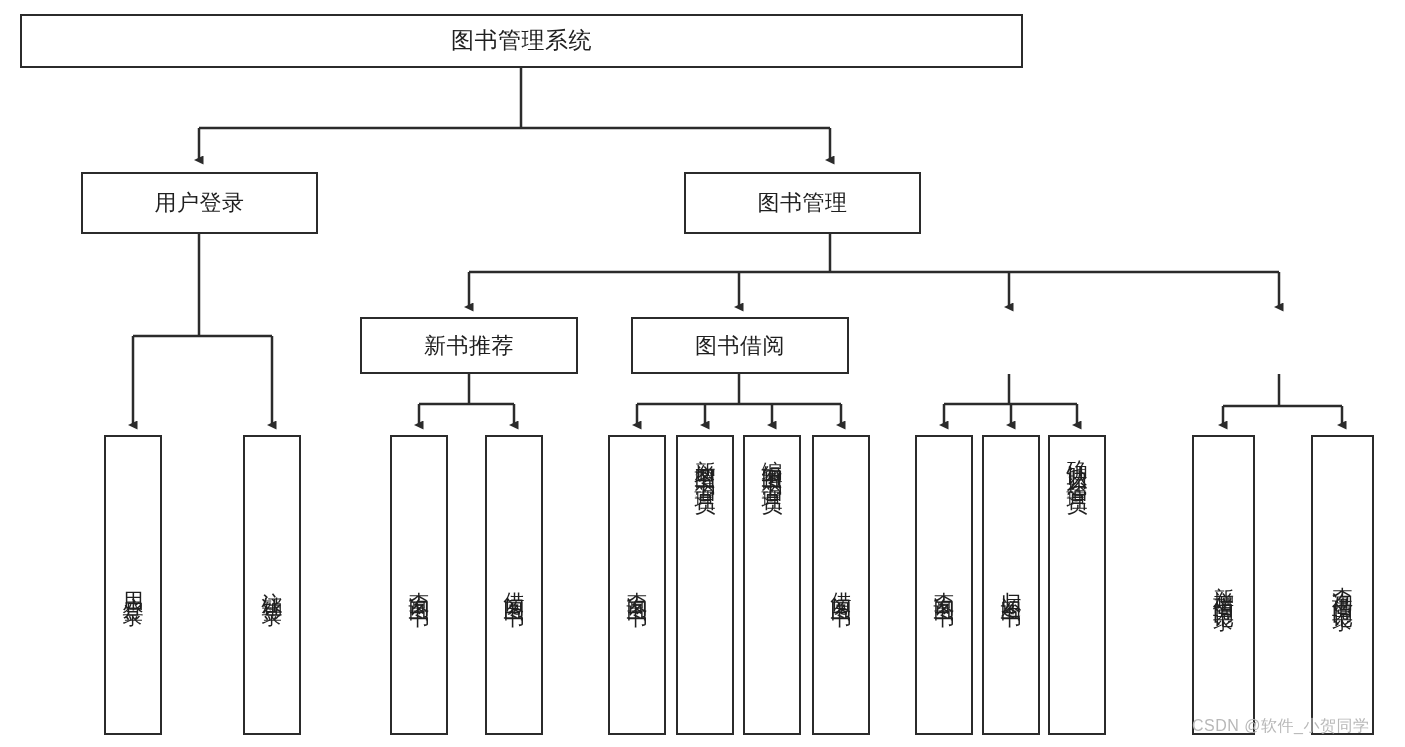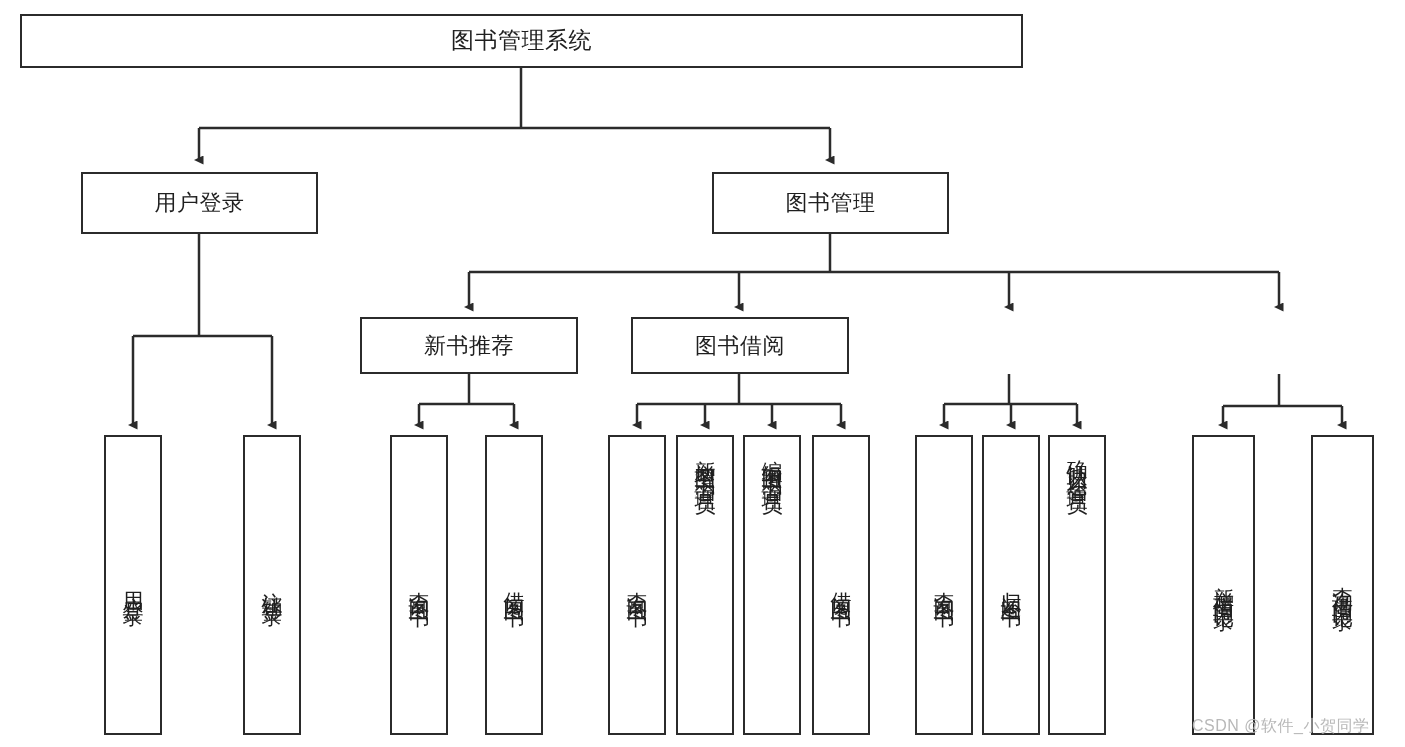--- a/index.html
+++ b/index.html
@@ -131,21 +131,21 @@
     </g>
   </svg>
 
   <div class="node h root" style="left:20px; top:14px; width:1003px; height:54px;">
     <span class="label">图书管理系统</span>
   </div>
 
   <div class="node h" style="left:81px; top:172px; width:237px; height:62px;">
     <span class="label">用户登录</span>
   </div>
-  <div class="node h" style="left:712px; top:172px; width:237px; height:62px;">
+  <div class="node h" style="left:684px; top:172px; width:237px; height:62px;">
     <span class="label">图书管理</span>
   </div>
 
   <div class="node h" style="left:360px; top:317px; width:218px; height:57px;">
     <span class="label">新书推荐</span>
   </div>
   <div class="node h" style="left:631px; top:317px; width:218px; height:57px;">
     <span class="label">图书借阅</span>
   </div>
 

